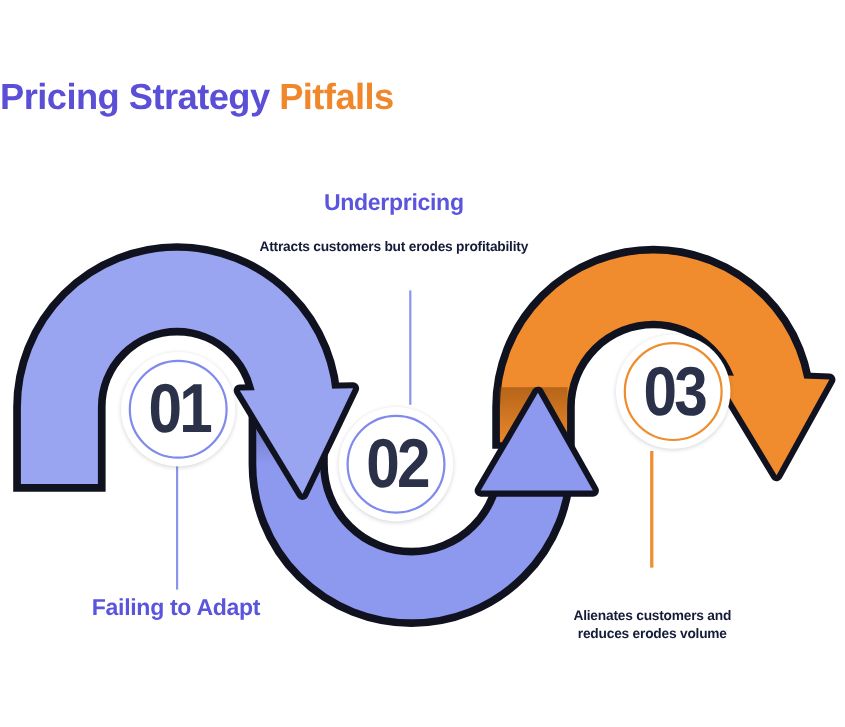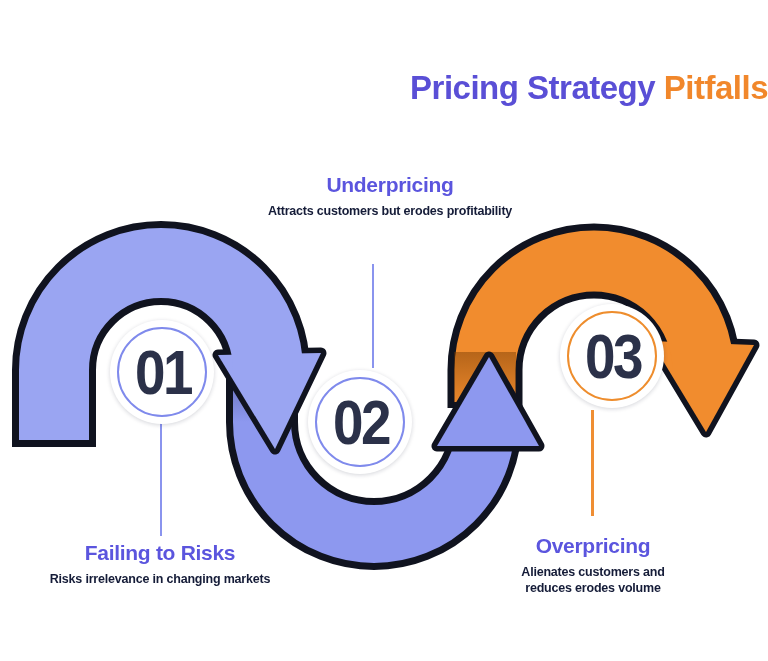--- a/index.html
+++ b/index.html
@@ -7,21 +7,21 @@
     width:768px;height:661px;
     background:#ffffff;
     font-family:"Liberation Sans","DejaVu Sans",sans-serif;
     position:relative;overflow:hidden;
   }
   .canvas{position:absolute;inset:0;width:768px;height:661px;}
 
   
   .main-title{
     position:absolute;top:70px;left:0;width:768px;
-    text-align:right;
+    text-align:left;
     font-size:33px;font-weight:800;letter-spacing:-0.5px;
     line-height:1.1;
   }
   .title-primary{color:#5a4fd6;}
   .title-accent{color:#f1872b;}
 
   
   svg.ribbon{position:absolute;left:0;top:0;}
   .arc-black{fill:none;stroke:#10131f;}
   .arc-peri{fill:none;stroke:#9aa5f2;}
@@ -55,21 +55,21 @@
     line-height:1;padding-left:2px;
   }
 
   
   .step-text{position:absolute;text-align:center;}
   .step-label{
     font-size:21px;font-weight:800;letter-spacing:-0.3px;
     color:#5b55de;line-height:1.2;
   }
   .step-desc{
-    margin-top:7px;
+    margin-top:20px;
     font-size:12.5px;font-weight:700;letter-spacing:-0.2px;
     color:#151c38;line-height:1.25;
   }
   .step-desc.narrow{width:178px;margin-left:auto;margin-right:auto;}
 </style>
 </head>
 <body>
 
 <div class="canvas">
 
@@ -123,28 +123,26 @@
   </div>
   <div class="badge" style="left:560px;top:304px">
     <div class="ring orange"></div>
     <div class="num">03</div>
   </div>
 
   <div class="main-title">
     <span class="title-primary">Pricing Strategy</span><span>&nbsp;</span><span class="title-accent">Pitfalls</span>
   </div>
 
-  <div class="step-text" style="left:240px;top:172px;width:300px">
+  <div class="step-text" style="left:208px;top:172px;width:300px">
     <div class="step-label">Underpricing</div>
     <div class="step-desc">Attracts customers but erodes profitability</div>
   </div>
 
   <div class="step-text" style="left:20px;top:540px;width:280px">
-    <div class="step-label">Failing to Risks</div>
-    <div class="step-desc">Risks irrelevance in changing markets</div>
+    <div class="step-label">Failing to Adapt</div>
   </div>
 
   <div class="step-text" style="left:473px;top:533px;width:240px">
-    <div class="step-label">Overpricing</div>
     <div class="step-desc narrow">Alienates customers and reduces erodes volume</div>
   </div>
 
 </div>
 
 </body></html>

